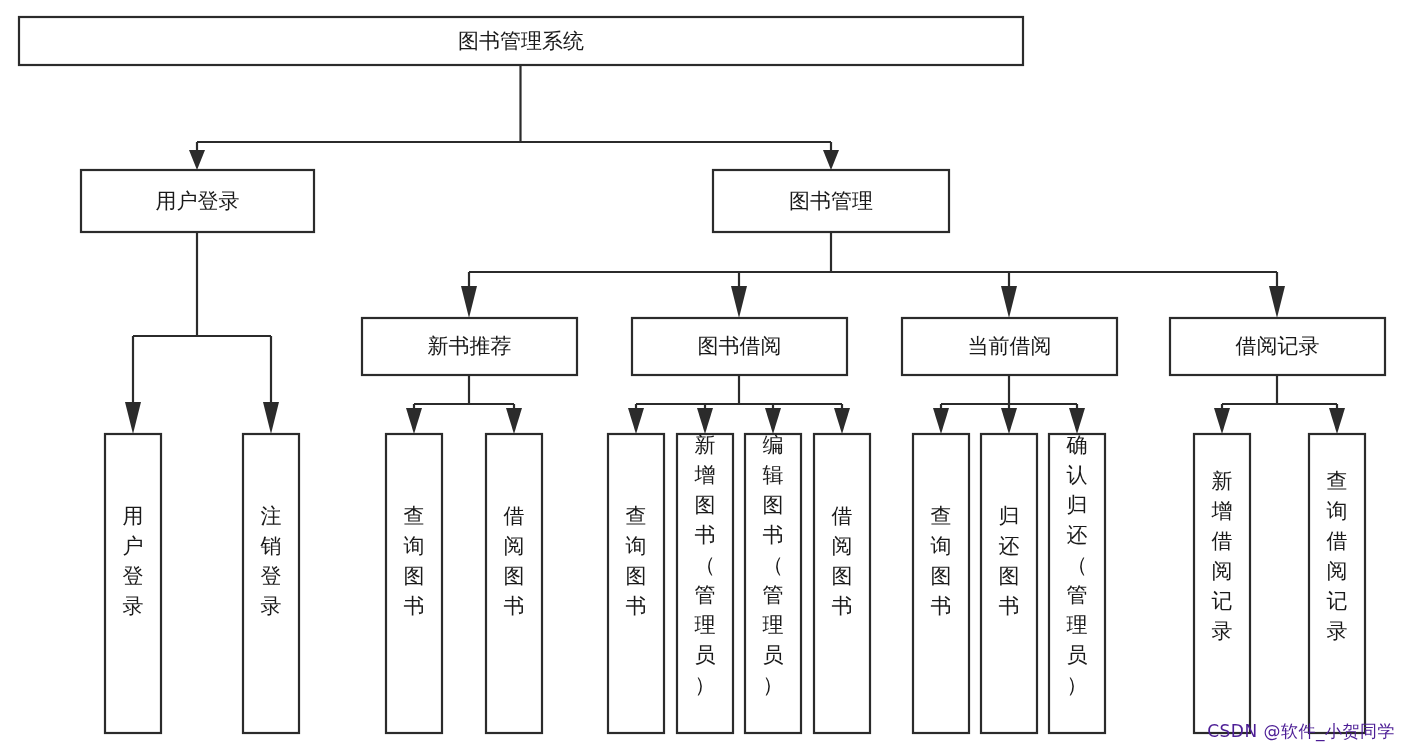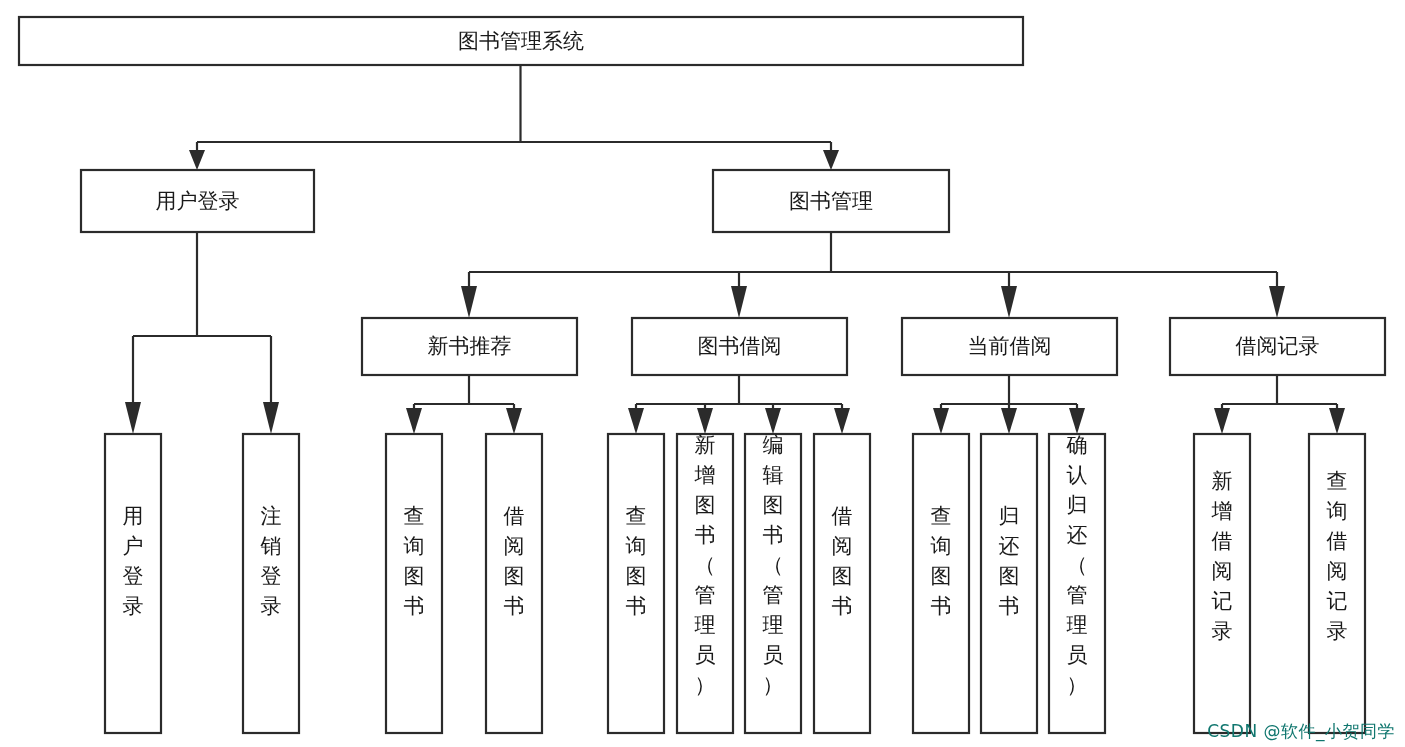--- a/index.html
+++ b/index.html
@@ -51,21 +51,21 @@
   .arrow-head {
     fill: #2b2b2b;
     stroke: none;
   }
   .watermark {
     position: absolute;
     right: 10px;
     bottom: 4px;
     font-family: "DejaVu Sans", "Liberation Sans", sans-serif;
     font-size: 17px;
-    color: #0f766e;
+    color: #4c1d95;
     letter-spacing: 0.5px;
     white-space: nowrap;
     user-select: none;
   }
 </style>
 </head>
 <body>
 
 <div id="page">
 

